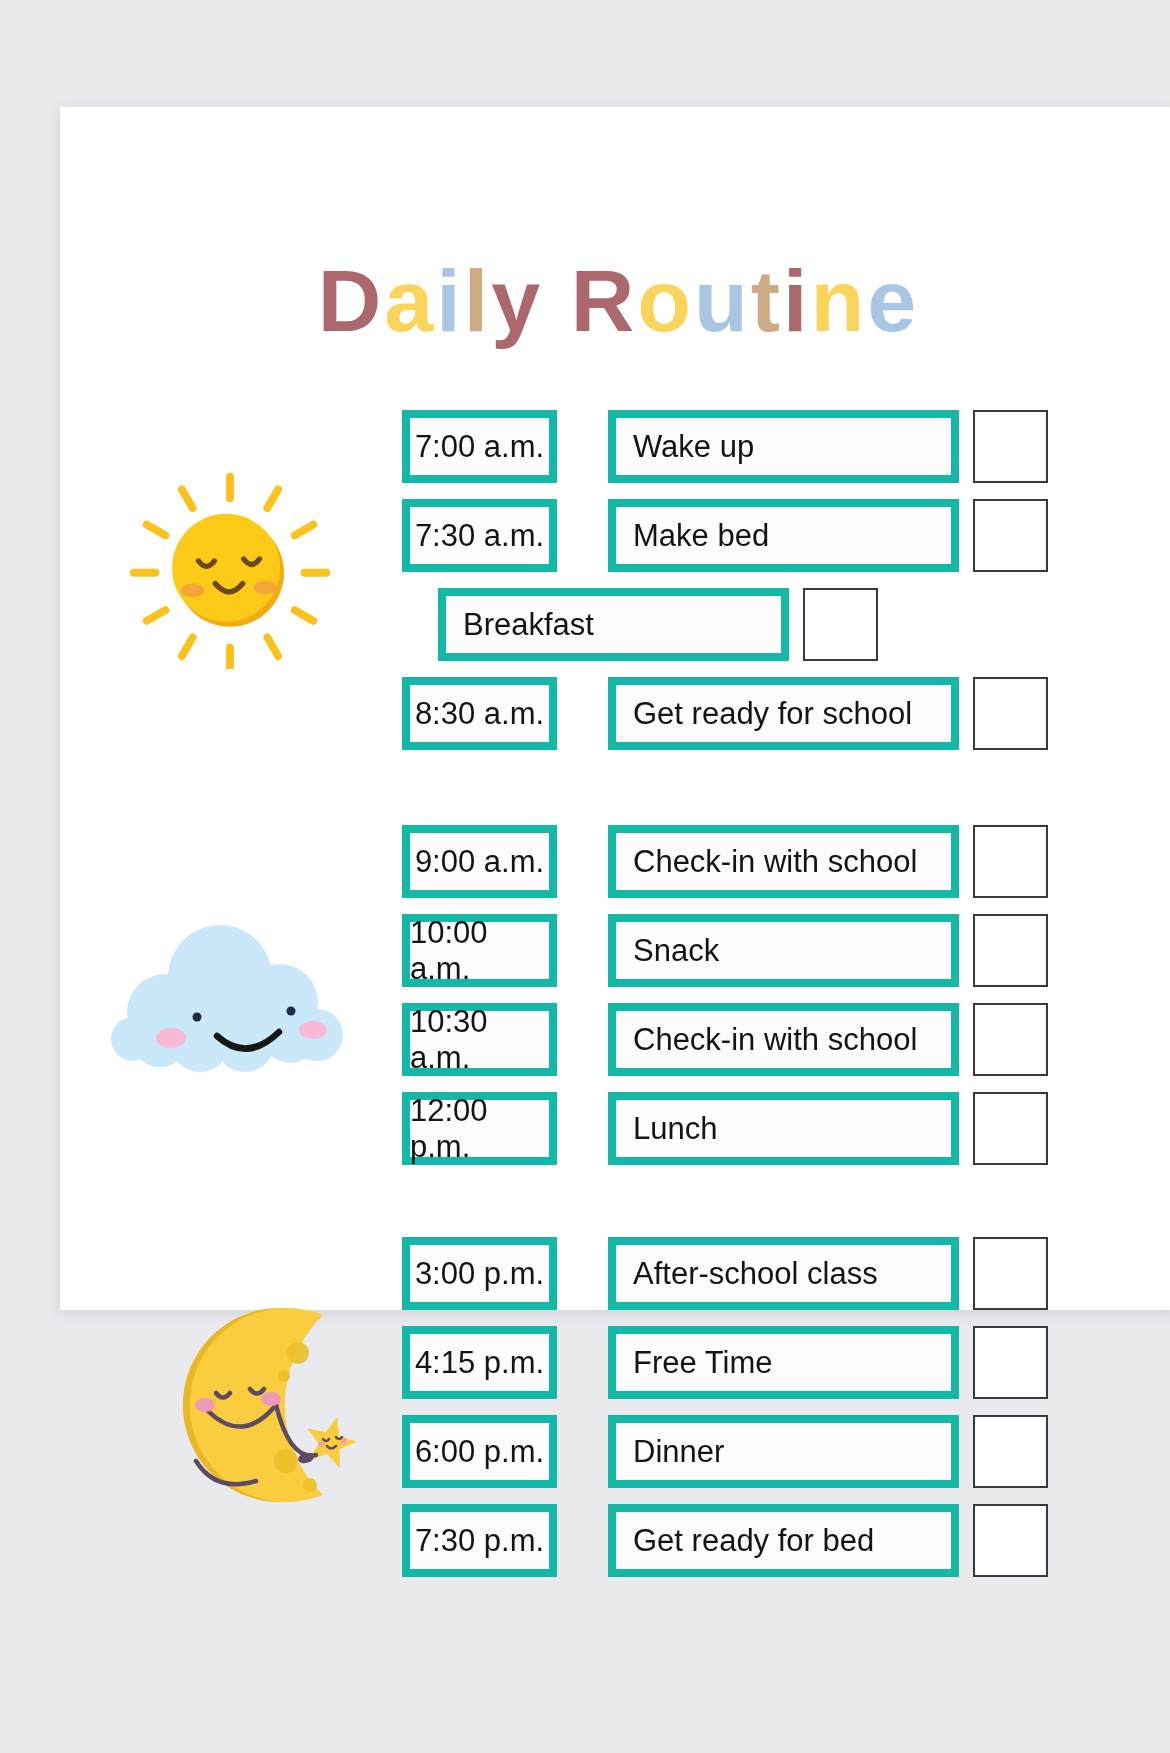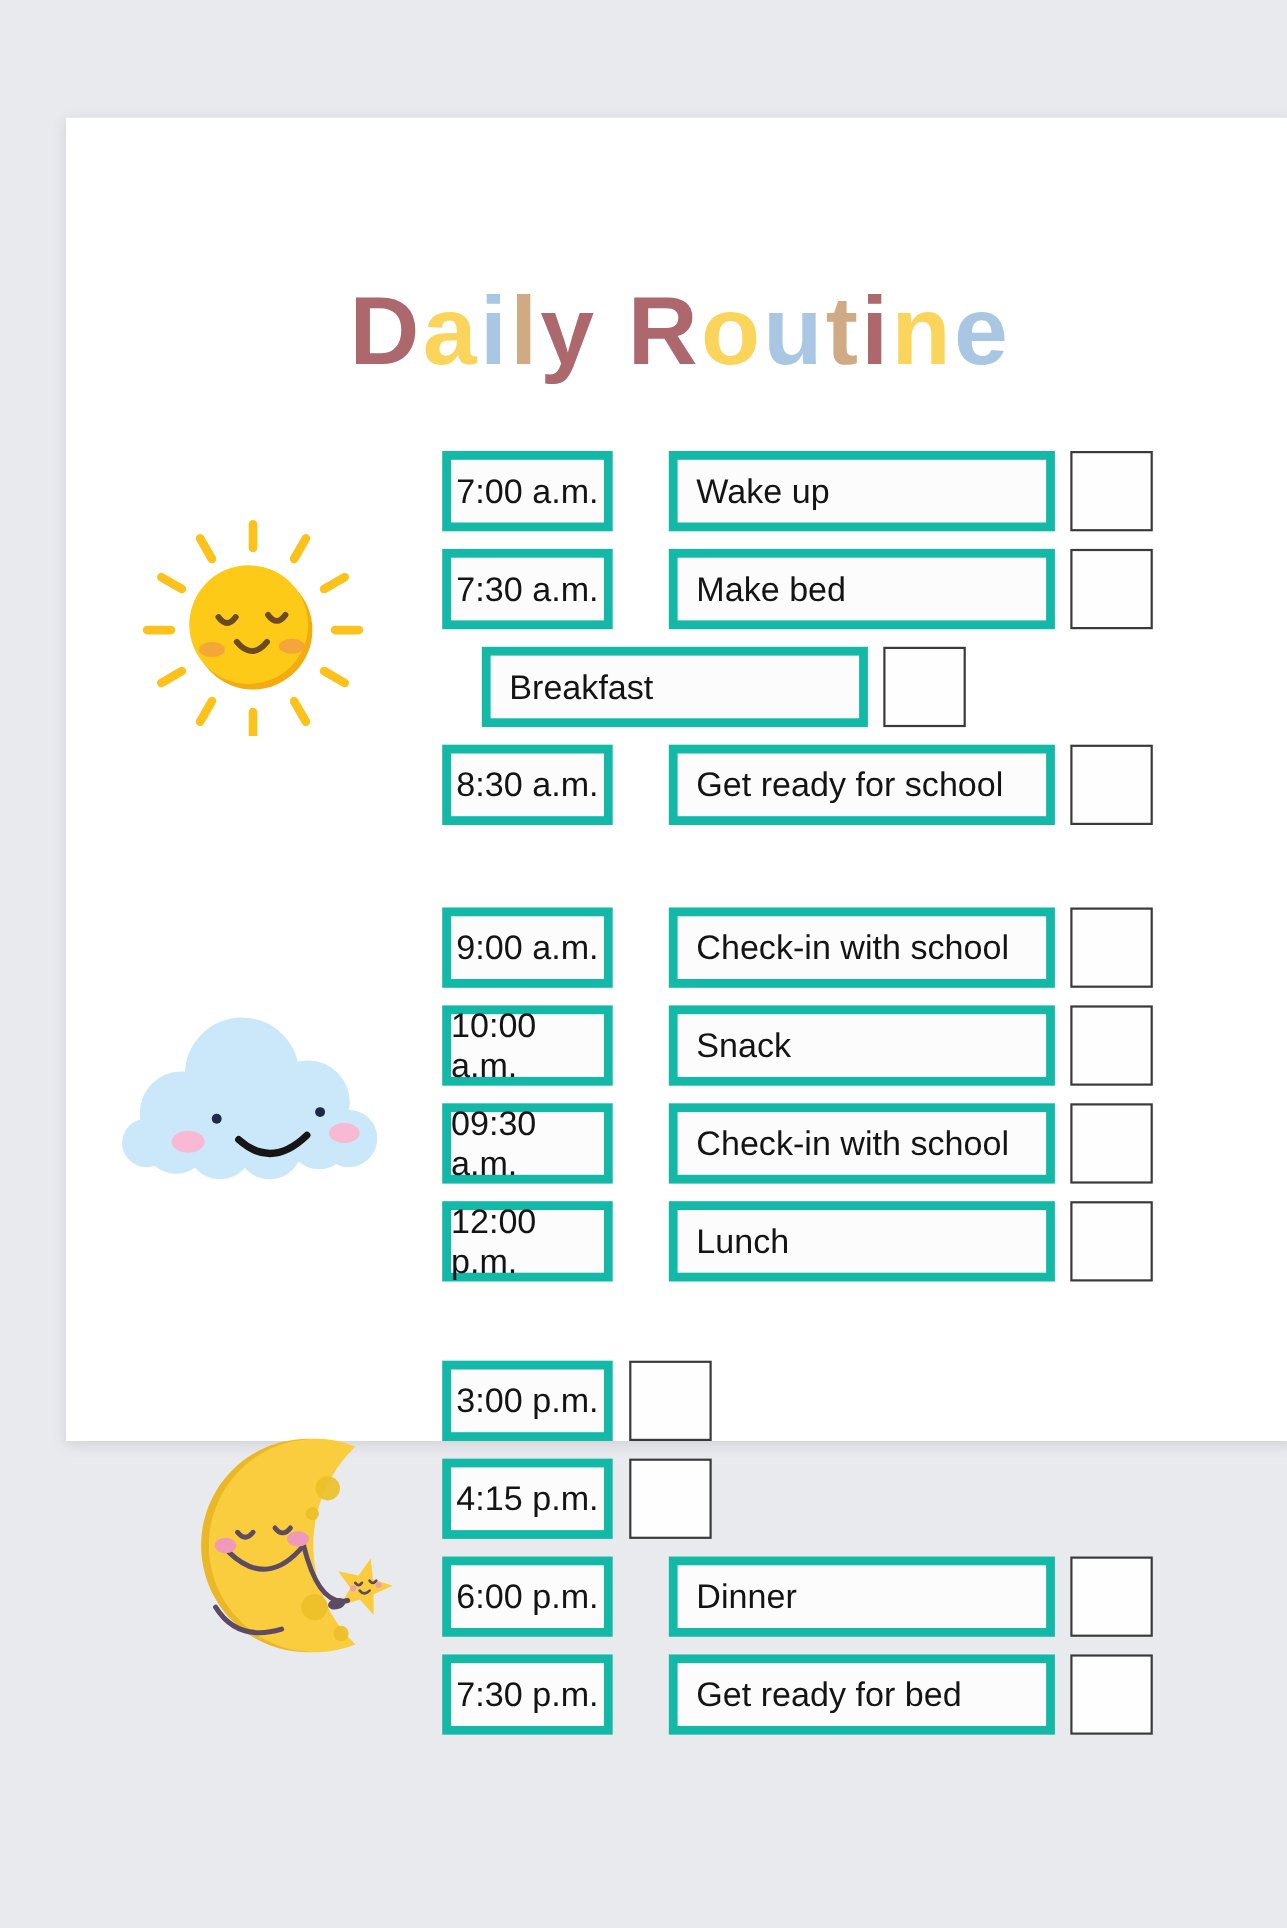--- a/index.html
+++ b/index.html
@@ -213,21 +213,21 @@
         <div class="cell time">
             <span>10:00 a.m.</span>
           </div>
         <div class="cell act">
             <span>Snack</span>
           </div>
         <div class="checkbox"></div>
       </div>
       <div class="row">
         <div class="cell time">
-            <span>09:30 a.m.</span>
+            <span>10:30 a.m.</span>
           </div>
         <div class="cell act">
             <span>Check-in with school</span>
           </div>
         <div class="checkbox"></div>
       </div>
       <div class="row">
         <div class="cell time">
             <span>12:00 p.m.</span>
           </div>
@@ -236,25 +236,31 @@
           </div>
         <div class="checkbox"></div>
       </div>
     </div>
 
     <div class="rows s3">
       <div class="row">
         <div class="cell time">
             <span>3:00 p.m.</span>
           </div>
+        <div class="cell act">
+            <span>After-school class</span>
+          </div>
         <div class="checkbox"></div>
       </div>
       <div class="row">
         <div class="cell time">
             <span>4:15 p.m.</span>
+          </div>
+        <div class="cell act">
+            <span>Free Time</span>
           </div>
         <div class="checkbox"></div>
       </div>
       <div class="row">
         <div class="cell time">
             <span>6:00 p.m.</span>
           </div>
         <div class="cell act">
             <span>Dinner</span>
           </div>

